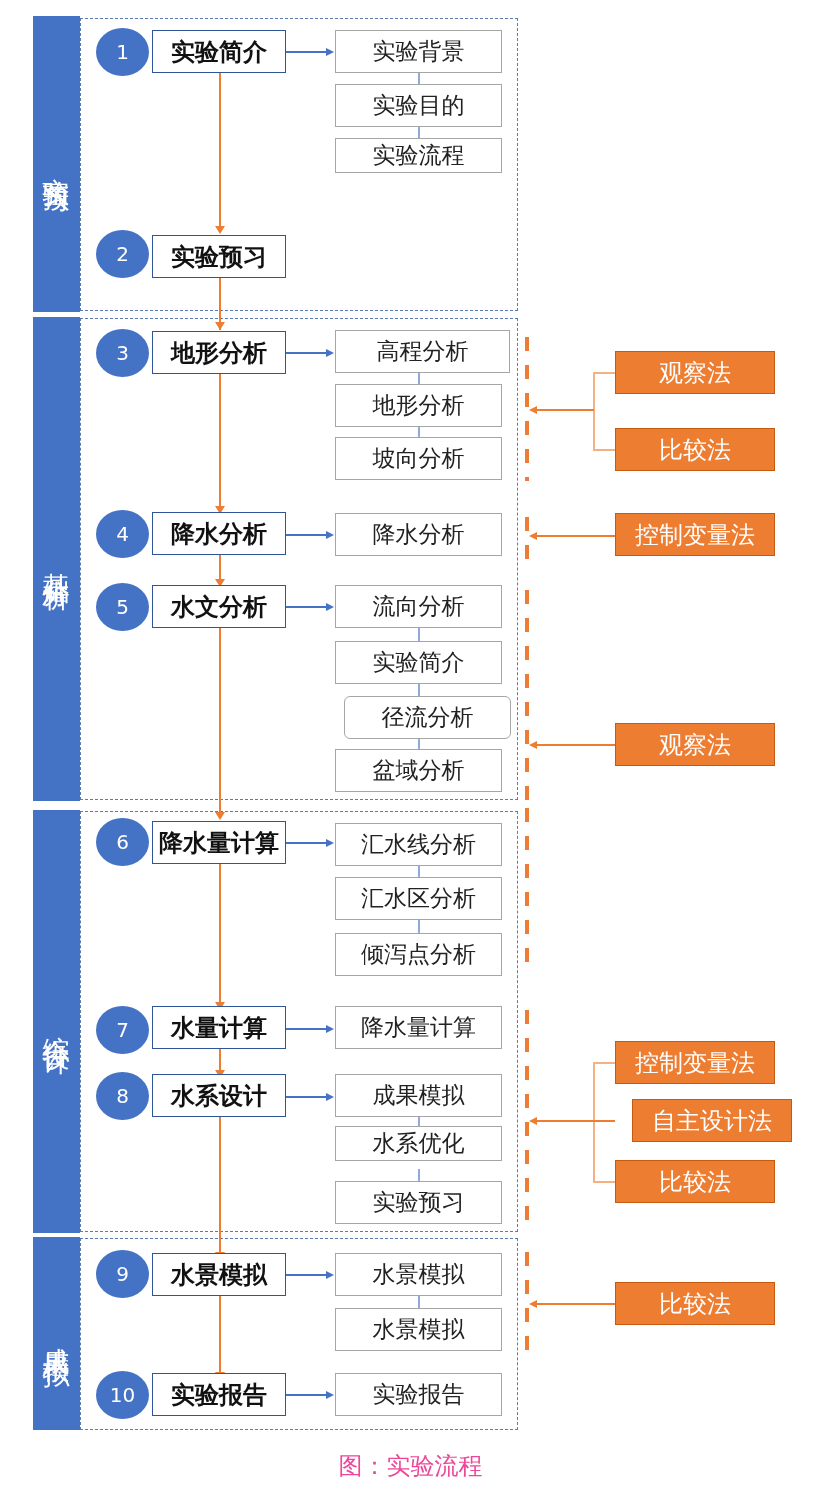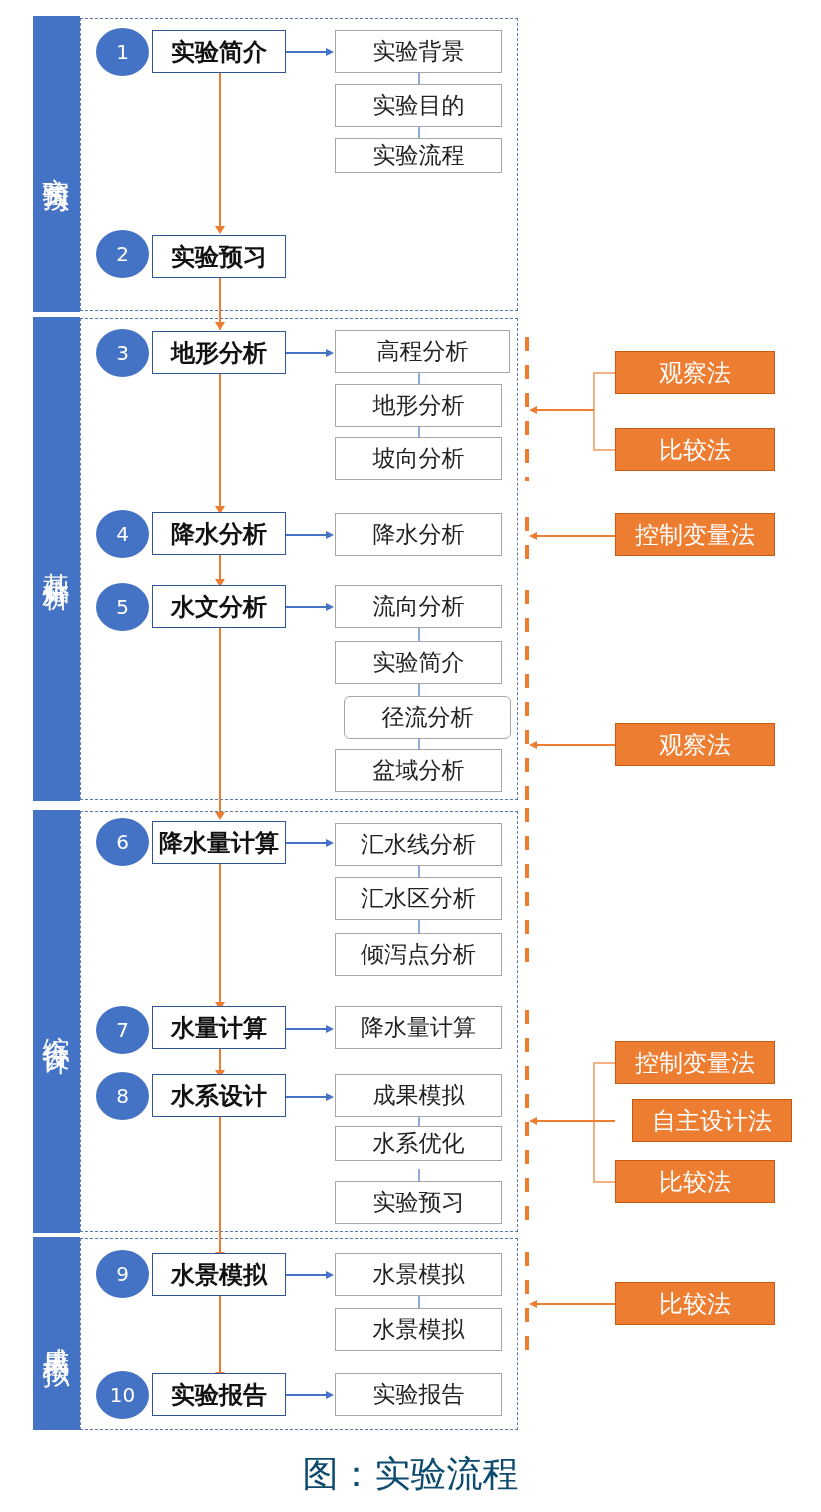--- a/index.html
+++ b/index.html
@@ -19,21 +19,21 @@
   .hline-b { background:#4472C4; height:1.5px; }
   .vline-g { background:#8EA9DB; width:1.5px; }
   .arrow-down { width:0; height:0; border-left:5px solid transparent; border-right:5px solid transparent; border-top:8px solid #ED7D31; }
   .arrow-right { width:0; height:0; border-top:4px solid transparent; border-bottom:4px solid transparent; border-left:8px solid #4472C4; }
   .arrow-left { width:0; height:0; border-top:4px solid transparent; border-bottom:4px solid transparent; border-right:8px solid #ED7D31; }
   .odash { width:4px; background:repeating-linear-gradient(to bottom, #ED7D31 0 14px, transparent 14px 28px); }
   .method { background:#ED7D31; border:1.5px solid #C55A11; color:#fff; display:flex; align-items:center; justify-content:center;
             font-size:24px; }
   .oline { background:#F4B183; }
   .hline-o { background:#ED7D31; height:1.5px; }
-  .caption { font-size:36px; color:#0c4a6e; text-align:center; width:100%; }
+  .caption { font-size:24px; color:#ec4899; text-align:center; width:100%; }
 </style>
 </head>
 <body>
 
 <div class="abs phase-bar" style="left:33px;top:16px;width:47px;height:296px;">
     <span>实验预习</span>
   </div>
 <div class="abs phase-box" style="left:80px;top:18px;width:438px;height:293px;"></div>
 
 <div class="abs phase-bar" style="left:33px;top:317px;width:47px;height:484px;">

